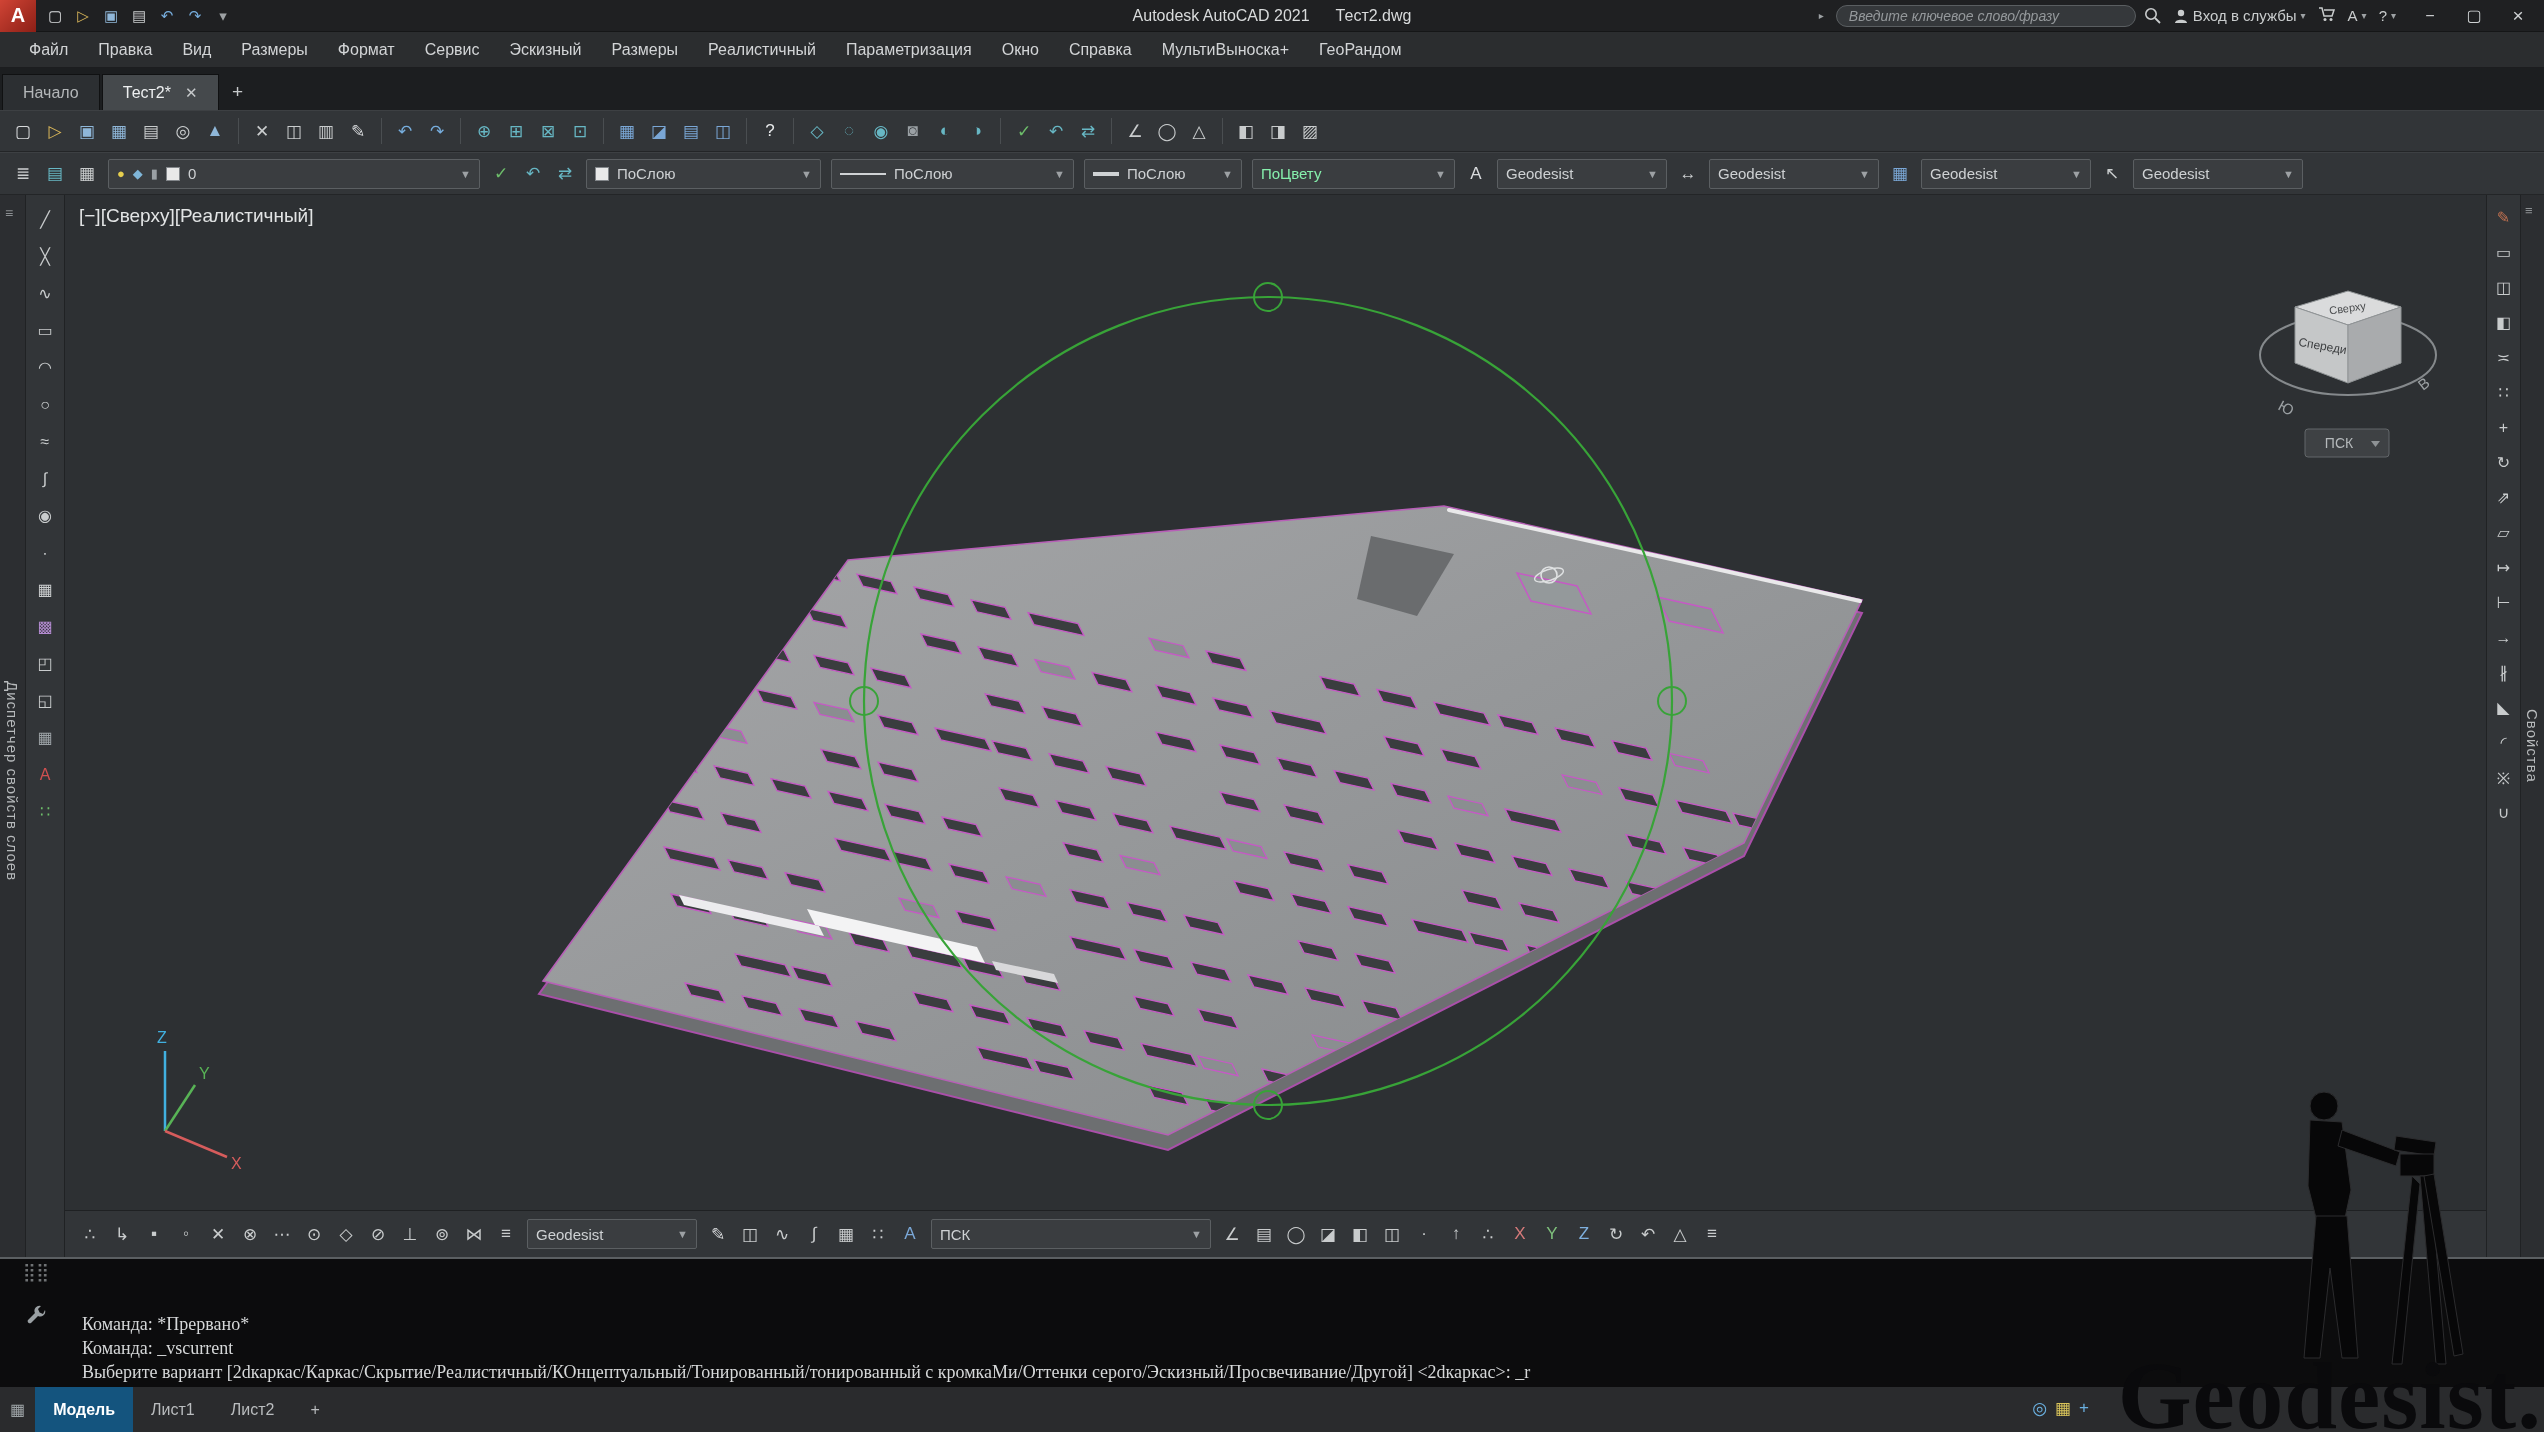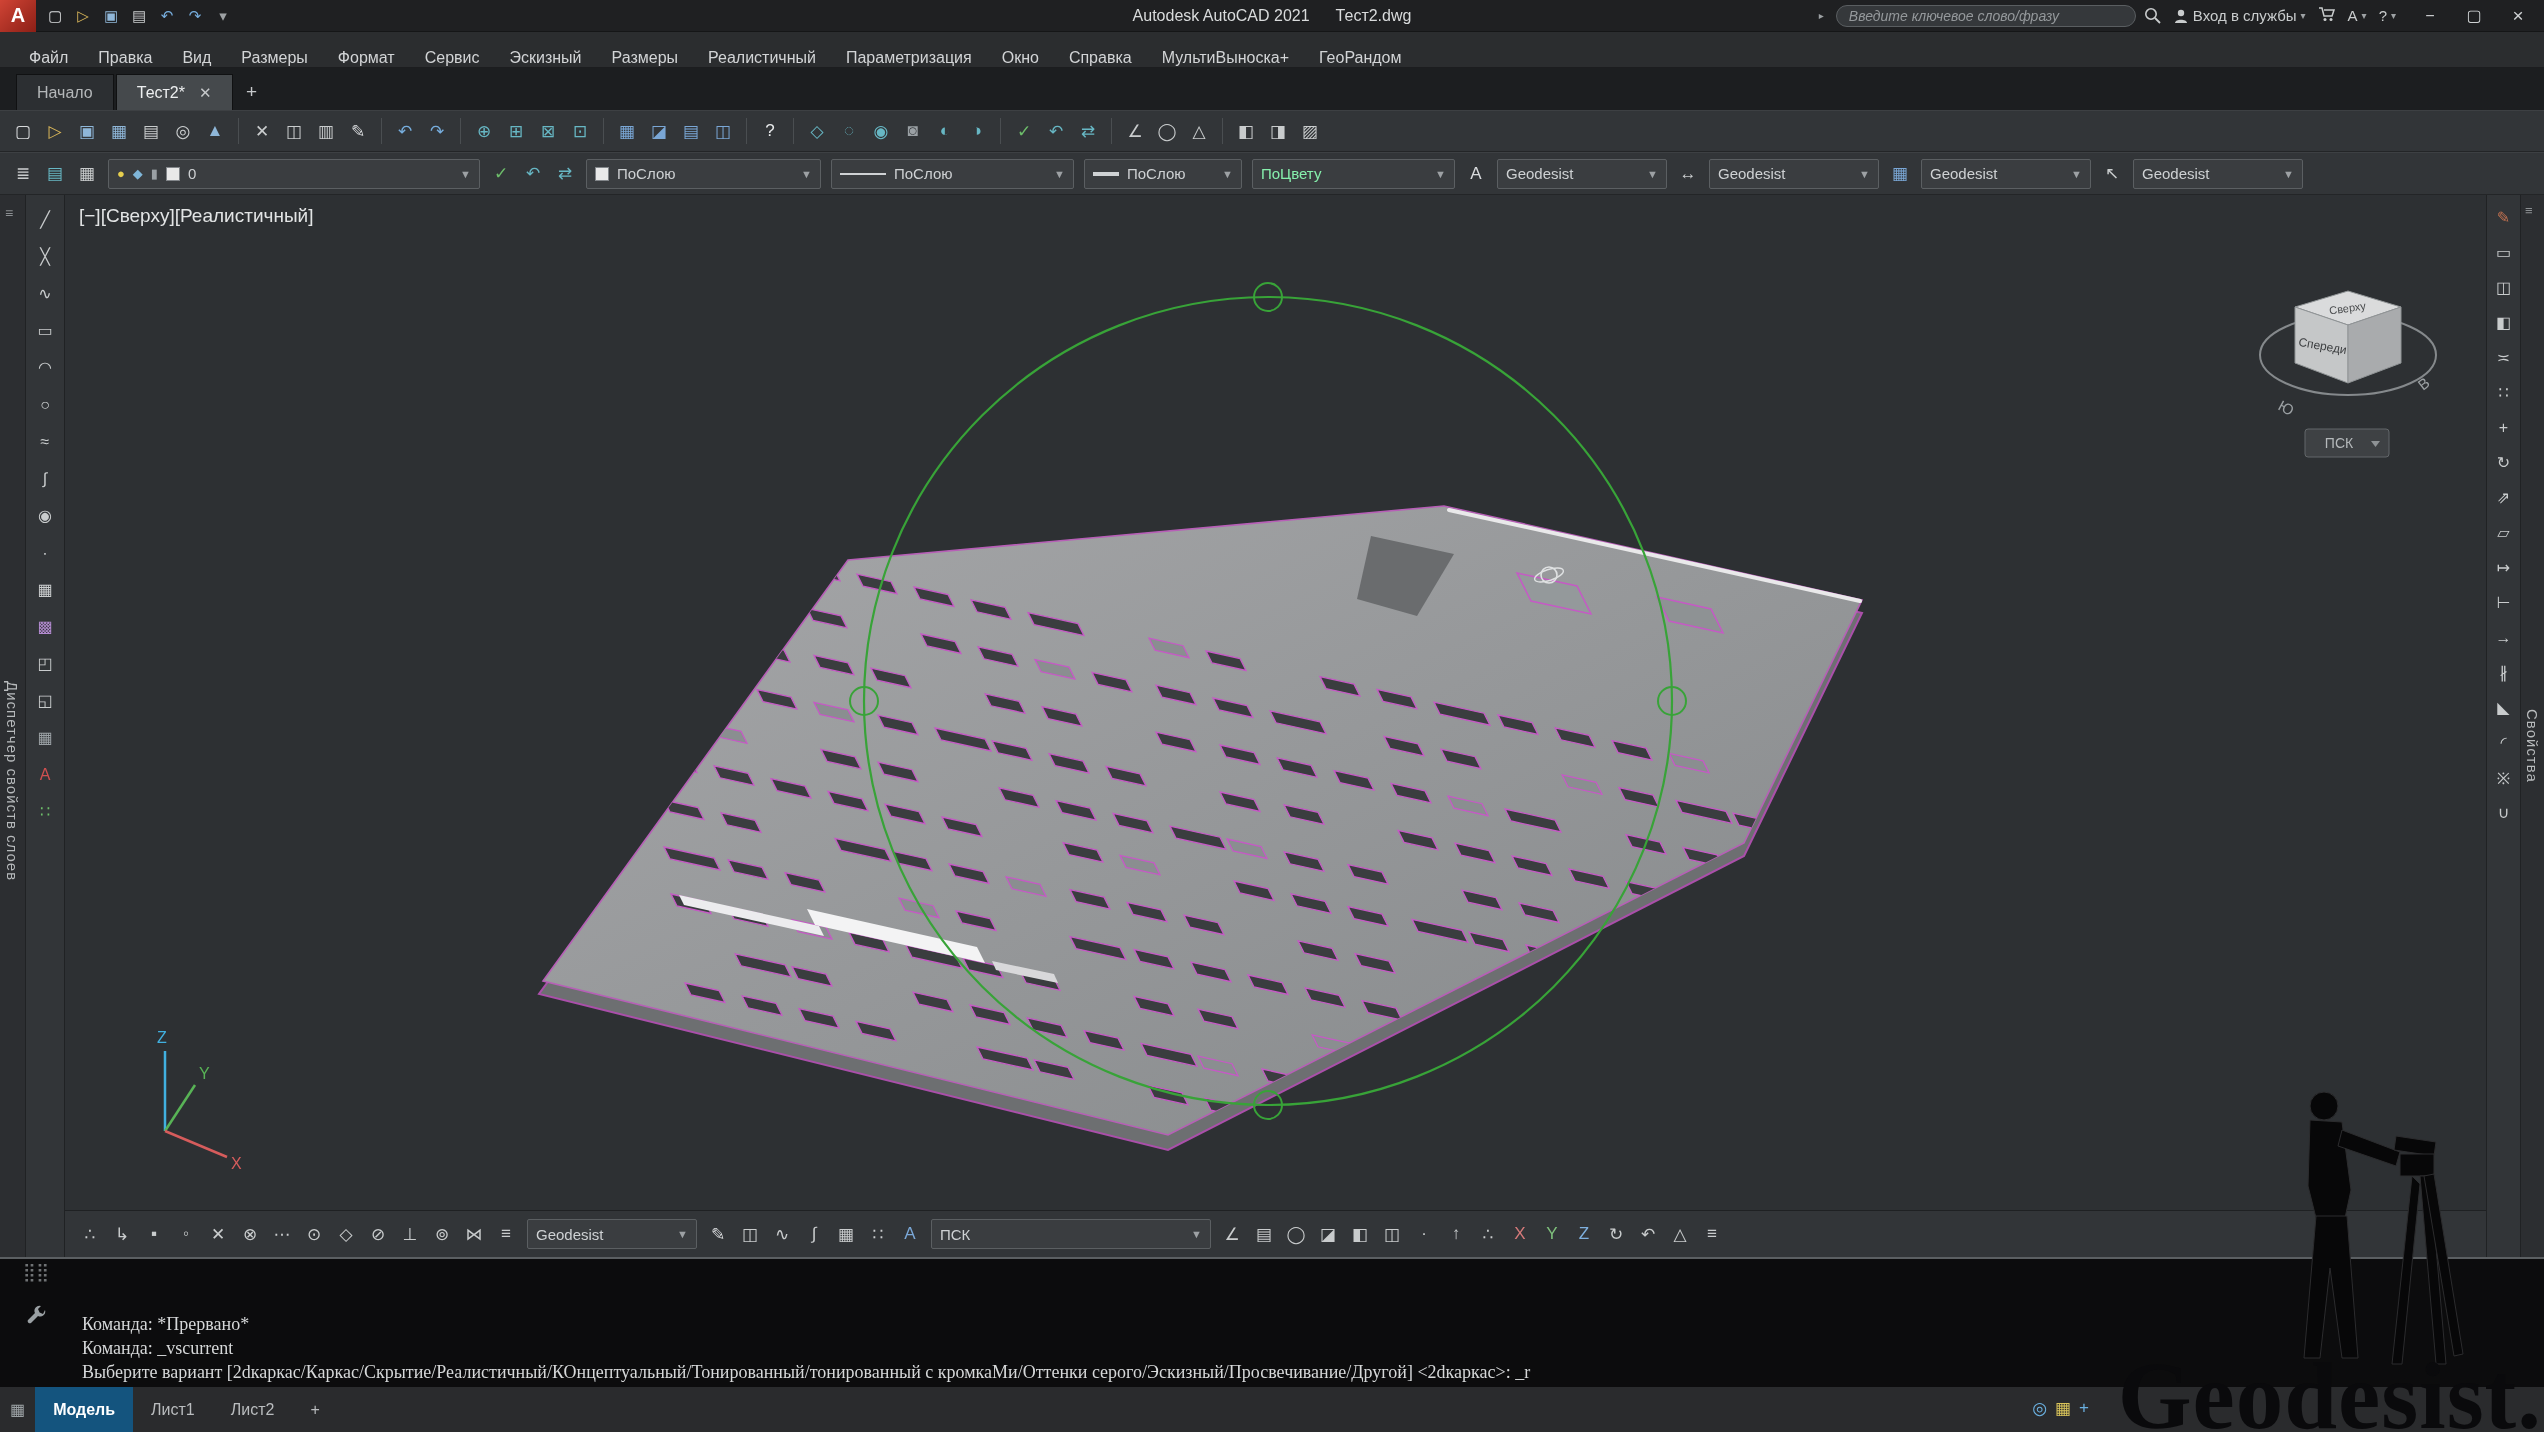--- a/index.html
+++ b/index.html
@@ -16,25 +16,25 @@
   .search-wrap{display:flex;align-items:flex-end;gap:8px}
   .search-input{width:300px;height:22px;background:#35383b;border:1px solid #5a5e61;border-radius:11px;color:#a9adb0;font-style:italic;font-size:14px;padding:0 12px;outline:none;font-family:"Liberation Sans",sans-serif}
   .search-input::placeholder{color:#9397  9a;color:#94989b}
   .winbtns{display:flex;height:32px}
   .winbtn{width:44px;height:32px;display:flex;align-items:center;justify-content:center;color:#cfd2d4;font-size:16px}
   .winbtn.close{font-size:19px}
   .tb-ico{color:#c9cccd;display:flex;align-items:center;gap:4px}
   .caret-sm{font-size:10px;color:#9da1a4}
 
   
-  .menubar{height:36px;background:#2b2d2f;display:flex;align-items:flex-end;padding-left:14px;border-bottom:1px solid #1c1d1f}
+  .menubar{height:36px;background:#2b2d2f;display:flex;align-items:center;padding-left:14px;border-bottom:1px solid #1c1d1f}
   .menu-item{padding:0 15px;font-size:16px;color:#d2d4d6}
 
   
-  .filetabs{height:42px;background:#1c1e20;display:flex;align-items:flex-end;padding-left:16px;gap:2px}
+  .filetabs{height:42px;background:#1c1e20;display:flex;align-items:flex-end;padding-left:2px;gap:2px}
   .ftab{height:36px;display:flex;align-items:center;padding:0 20px;font-size:16px;background:#2c2f32;color:#b4b7b9;border:1px solid #101112;border-bottom:none}
   .ftab.active{background:#45494c;color:#edeff0}
   .ftab .x{margin-left:14px;font-size:15px;color:#c6c9cb}
   .plus-tab{width:34px;height:30px;display:flex;align-items:center;justify-content:center;color:#c6c9cb;font-size:19px;margin-bottom:3px}
 
   
   .toolbar{height:42px;background:#323538;border-top:1px solid #3d4043;border-bottom:1px solid #232527;display:flex;align-items:center;padding:0 8px;gap:2px}
   .icon-btn{width:30px;height:30px;display:flex;align-items:center;justify-content:center;font-size:17px;color:#c9cccd;border-radius:2px;flex:none}
   .sep{width:1px;height:26px;background:#4a4e51;margin:0 6px;flex:none}
   .props-bar{height:43px}

